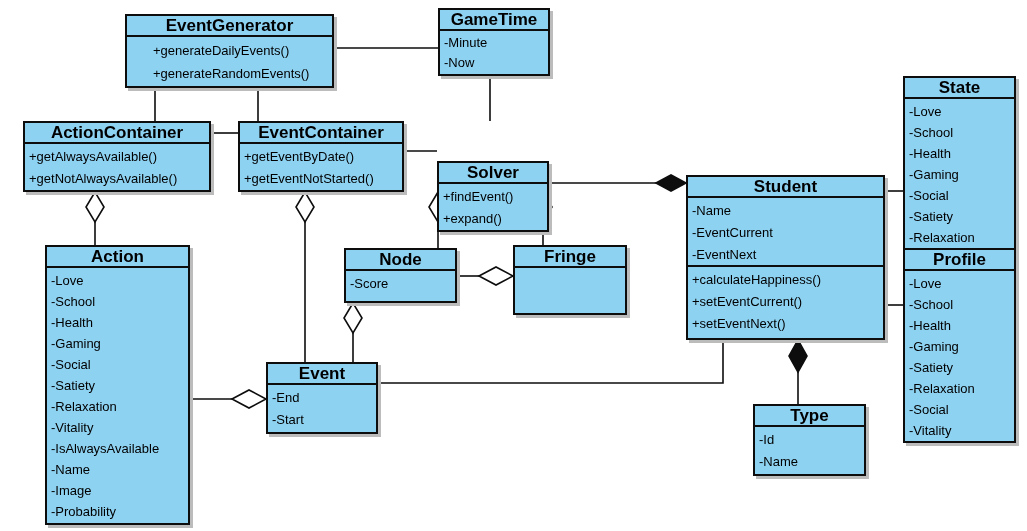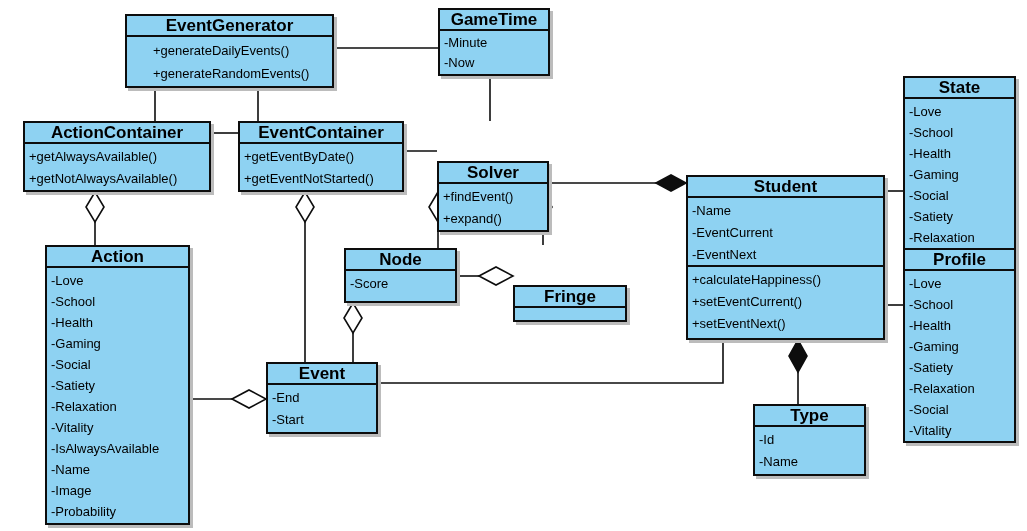--- a/index.html
+++ b/index.html
@@ -185,21 +185,21 @@
     </div>
   </div>
 
   <div class="uml-box" style="left:344px; top:248px; width:113px; height:55px;">
     <div class="uml-title">Node</div>
     <div class="uml-body">
       <div class="uml-row">-Score</div>
     </div>
   </div>
 
-  <div class="uml-box" style="left:513px; top:245px; width:114px; height:37px;margin-top:40px;">
+  <div class="uml-box" style="left:513px; top:245px; width:114px; height:70px;">
     <div class="uml-title">Fringe</div>
     <div class="uml-body"></div>
   </div>
 
   <div class="uml-box" style="left:266px; top:362px; width:112px; height:72px;">
     <div class="uml-title">Event</div>
     <div class="uml-body">
       <div class="uml-row">-End</div>
       <div class="uml-row">-Start</div>
     </div>

